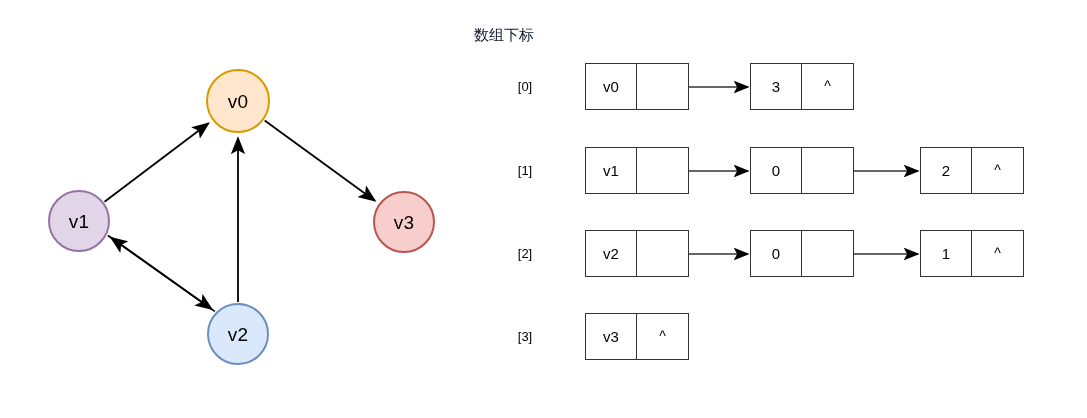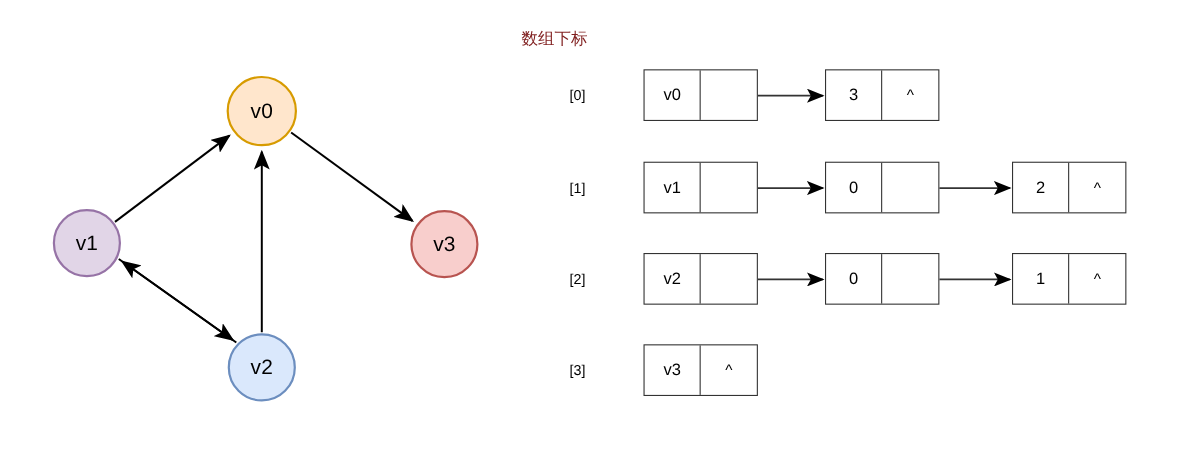--- a/index.html
+++ b/index.html
@@ -58,21 +58,21 @@
     left: 460px;
     top: 0;
     width: 627px;
     height: 418px;
   }
   #list-header {
     position: absolute;
     left: 14px;
     top: 26px;
     font-size: 15px;
-    color: #7f1d1d;
+    color: #0f172a;
     font-family: "DejaVu Sans", "Liberation Sans", sans-serif;
     white-space: nowrap;
   }
   .row-index {
     position: absolute;
     font-size: 13px;
     color: #000000;
     width: 40px;
     text-align: center;
   }

